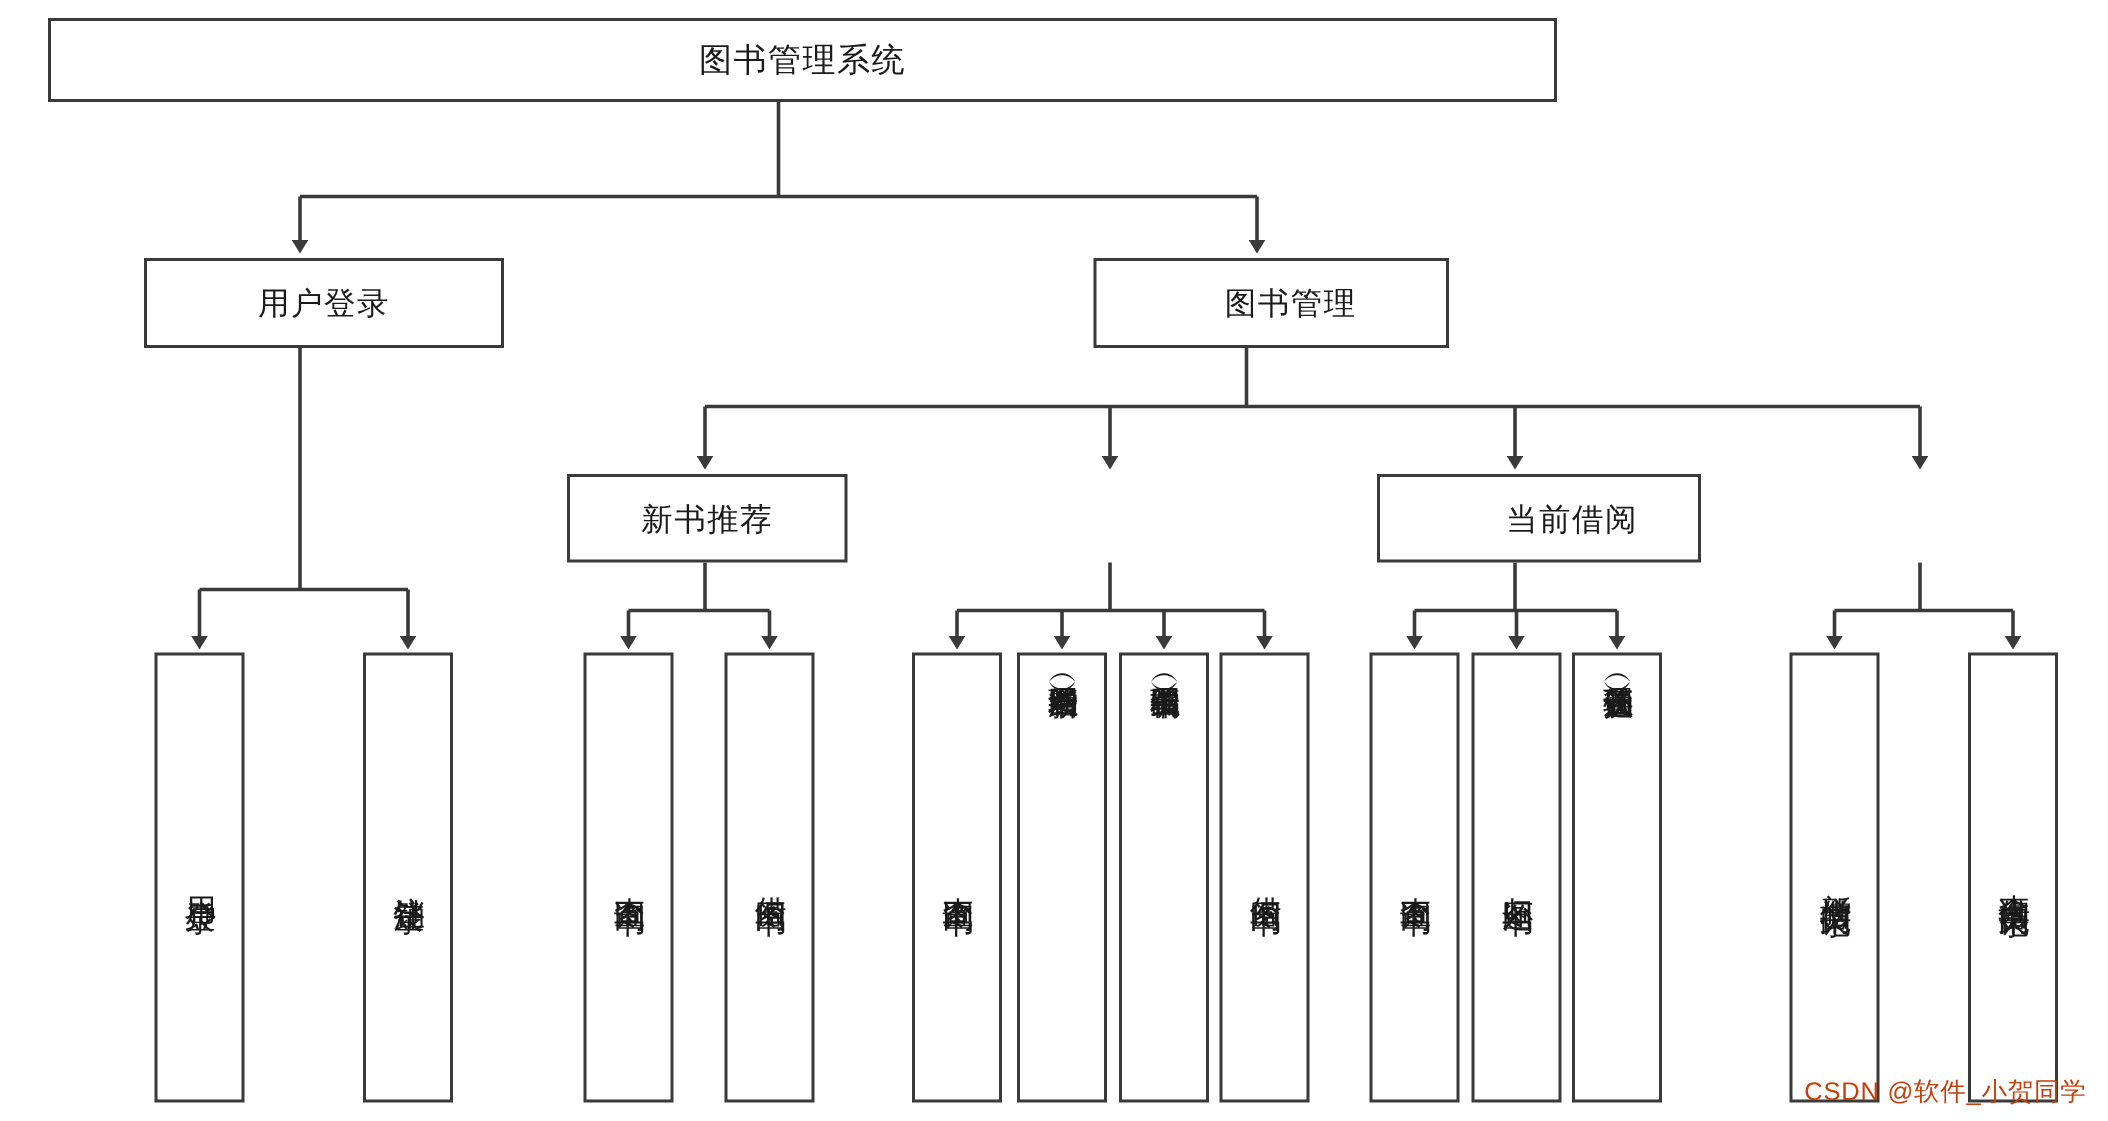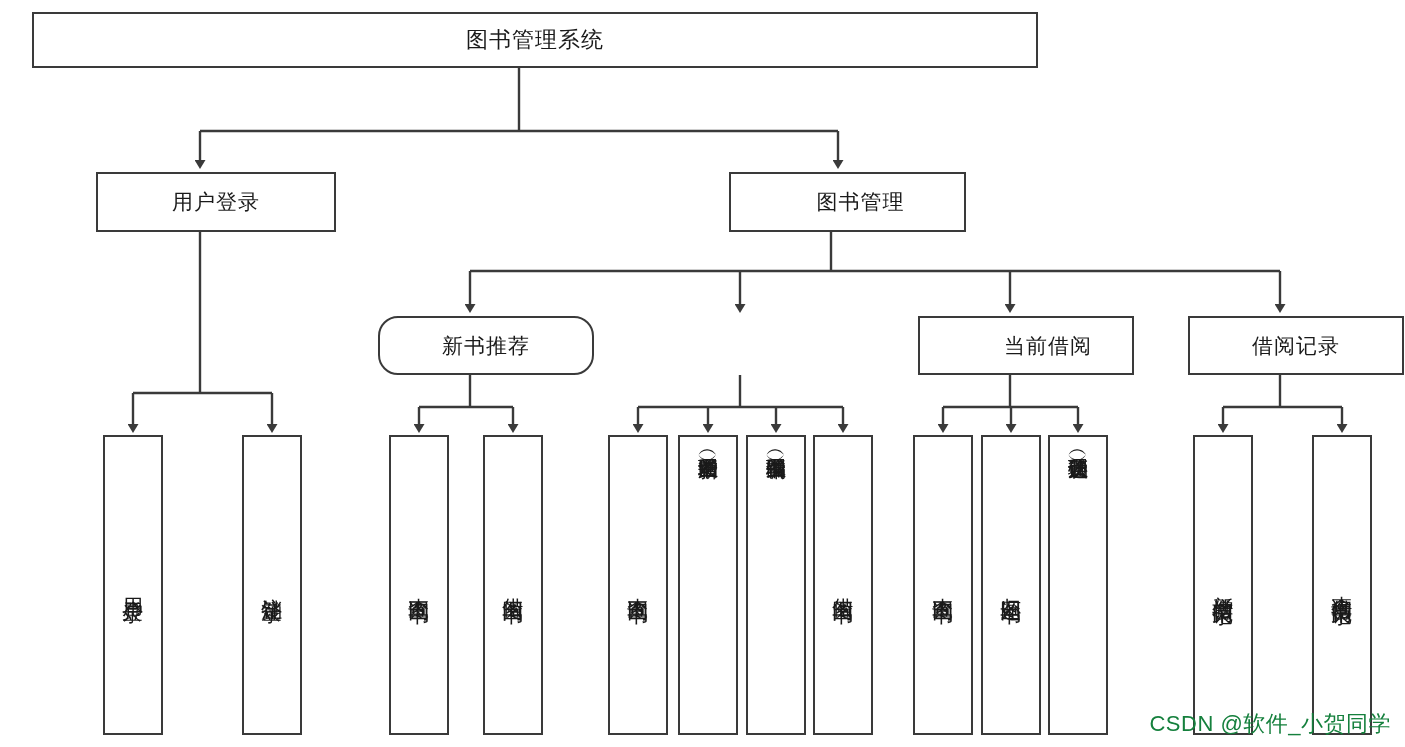--- a/index.html
+++ b/index.html
@@ -63,22 +63,22 @@
     line-height: 1.14;
     letter-spacing: 0px;
   }
   .node.v.topalign {
     align-items: flex-start;
   }
   .watermark {
     position: absolute;
     right: 14px;
     bottom: 8px;
-    font-size: 22px;
-    color: #15803d;
+    font-size: 17px;
+    color: #c2410c;
     letter-spacing: 0.5px;
     white-space: nowrap;
   }
 </style>
 </head>
 <body>
 
 <div id="canvas">
 
   <svg id="edges" viewBox="0 0 1405 747" xmlns="http://www.w3.org/2000/svg">
@@ -147,29 +147,26 @@
     <span>图书管理系统</span>
   </div>
 
   <div class="node h" style="left:80px; top:172px; width:240px; height:60px;">
     <span>用户登录</span>
   </div>
   <div class="node h" style="left:713px; top:172px; width:237px; height:60px;padding-left:26px;">
     <span>图书管理</span>
   </div>
 
-  <div class="node h" style="left:362px; top:316px; width:216px; height:59px;border-radius:20px;">
+  <div class="node h" style="left:362px; top:316px; width:187px; height:59px;">
     <span>新书推荐</span>
   </div>
   <div class="node h" style="left:902px; top:316px; width:216px; height:59px;padding-left:44px;">
     <span>当前借阅</span>
   </div>
-  <div class="node h" style="left:1172px; top:316px; width:216px; height:59px;">
-    <span>借阅记录</span>
-  </div>
 
   <div class="node v" style="left:103px; top:435px; width:60px; height:300px;">
     <span class="vtext">用户登录</span>
   </div>
   <div class="node v" style="left:242px; top:435px; width:60px; height:300px;">
     <span class="vtext">注销登录</span>
   </div>
 
   <div class="node v" style="left:389px; top:435px; width:60px; height:300px;">
     <span class="vtext">查询图书</span>

